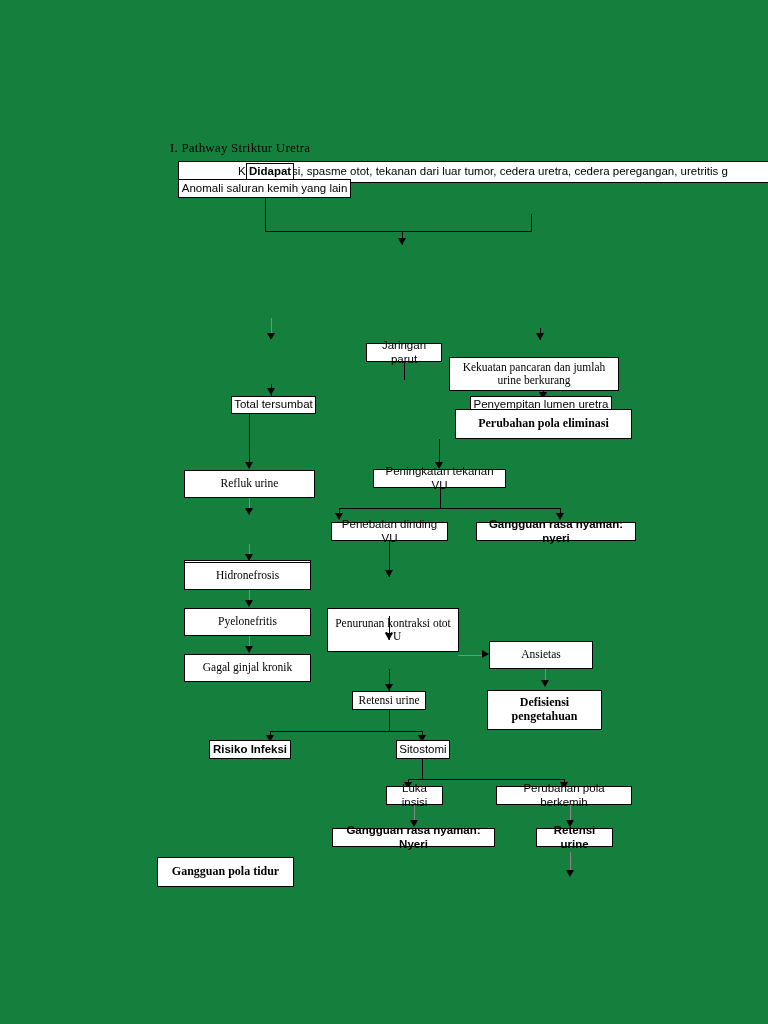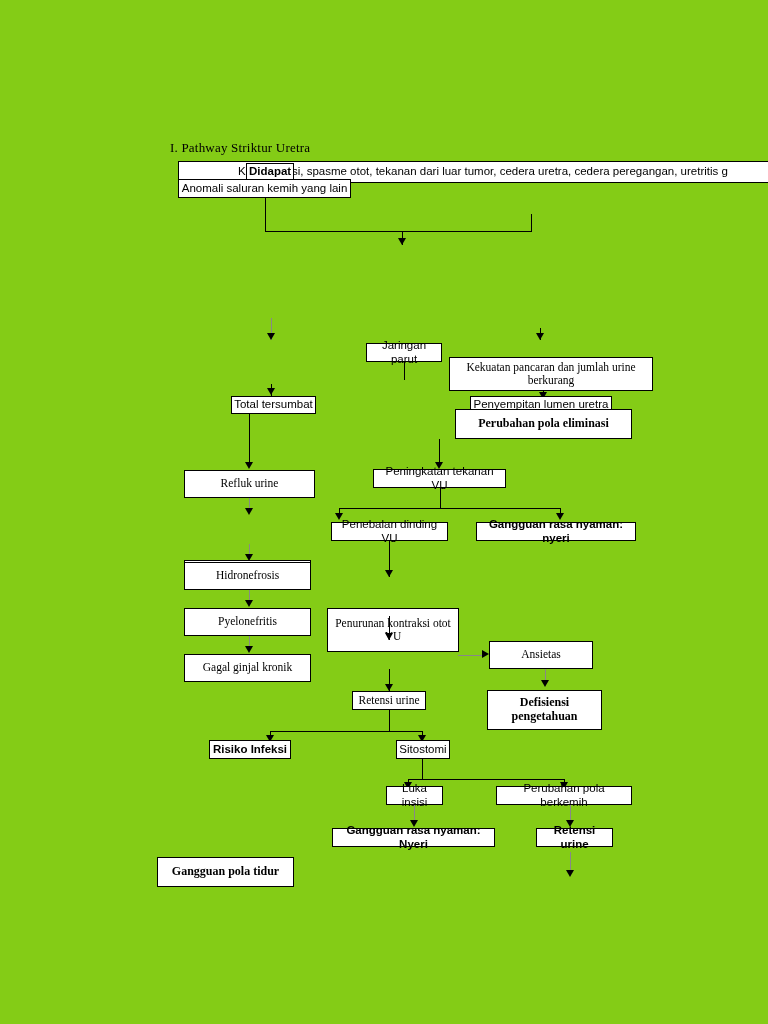--- a/index.html
+++ b/index.html
@@ -10,21 +10,21 @@
   }
   body {
     font-family: "Liberation Serif", serif;
     color: #000000;
   }
   #page {
     position: relative;
     width: 768px;
     height: 1024px;
     overflow: hidden;
-    background: #84cc16;
+    background: #15803d;
   }
 
   
   .heading {
     position: absolute;
     font-family: "Liberation Serif", serif;
     font-size: 13px;
     letter-spacing: 0.2px;
     white-space: nowrap;
   }
@@ -142,21 +142,21 @@
   <div class="vline" style="left:540px; top:328px; height:12px;"></div>
   <div class="arrow-down" style="left:536px; top:333px;"></div>
 
 
   <div class="box sans tight" style="left:366px; top:343px; width:76px; height:19px;">
     <span>Jaringan parut</span>
   </div>
 
   <div class="vline" style="left:404px; top:362px; height:18px;"></div>
 
-  <div class="box serif" style="left:449px; top:357px; width:204px; height:34px;">
+  <div class="box serif" style="left:449px; top:357px; width:170px; height:34px;">
     <span>Kekuatan pancaran dan jumlah urine berkurang</span>
   </div>
 
   <div class="vline" style="left:271px; top:384px; height:12px;"></div>
   <div class="arrow-down" style="left:267px; top:388px;"></div>
 
   <div class="box sans tight" style="left:231px; top:396px; width:85px; height:18px;">
     <span>Total tersumbat</span>
   </div>
 

